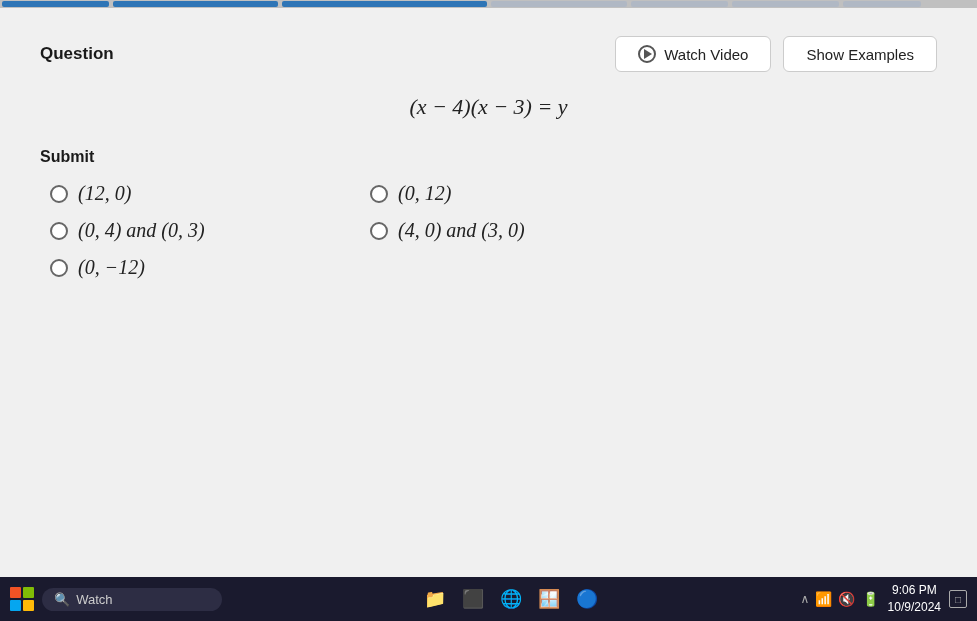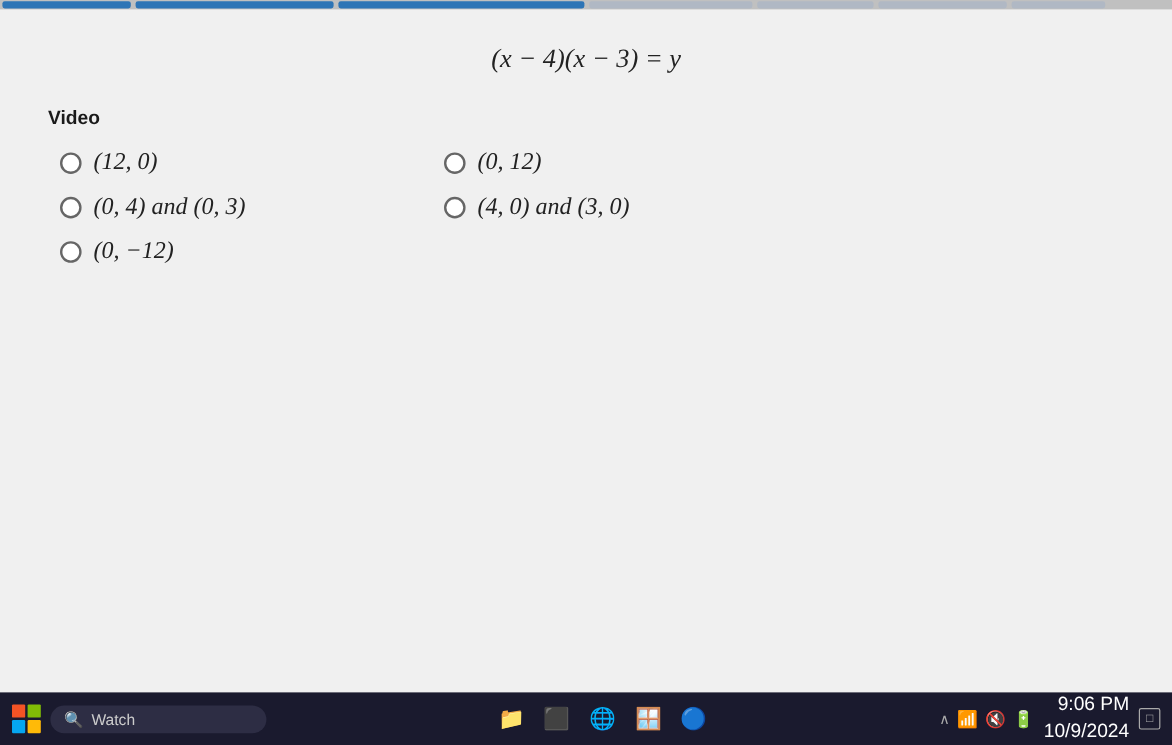--- a/index.html
+++ b/index.html
@@ -247,23 +247,23 @@
       gap: 8px;
     }
 
     .system-tray {
       display: flex;
       align-items: center;
       gap: 6px;
     }
 
     .clock-area {
-      text-align: right;
+      text-align: center;
       color: white;
-      font-size: 16px;
+      font-size: 12px;
       line-height: 1.4;
       cursor: pointer;
     }
 
     .notification-icon {
       width: 18px;
       height: 18px;
       border: 1.5px solid #aaa;
       border-radius: 2px;
       display: flex;
@@ -285,27 +285,41 @@
   <div class="top-bar-seg done" style="width:17%"></div>
   <div class="top-bar-seg active" style="width:21%"></div>
   <div class="top-bar-seg inactive" style="width:14%"></div>
   <div class="top-bar-seg inactive" style="width:10%"></div>
   <div class="top-bar-seg inactive" style="width:11%"></div>
   <div class="top-bar-seg inactive" style="width:8%"></div>
 </div>
 
 <div class="main-content">
 
+  <div class="header-row">
+    <span class="question-label">Question</span>
+    <div class="header-buttons">
+      <button class="watch-video-btn">
+        <span class="play-icon">
+          <span class="play-triangle"></span>
+        </span>
+        <span>Watch Video</span>
+      </button>
+      <button class="show-examples-btn">
+        <span>Show Examples</span>
+      </button>
+    </div>
+  </div>
 
 
   <div class="equation-display">
     <span class="math">(x − 4)(x − 3) = y</span>
   </div>
 
-  <div class="answer-label">Video</div>
+  <div class="answer-label">Submit</div>
 
   <div class="answer-grid">
 
     <div class="answer-option">
       <div class="radio-circle"></div>
       <span class="math">(12, 0)</span>
     </div>
 
     <div class="answer-option">
       <div class="radio-circle"></div>

